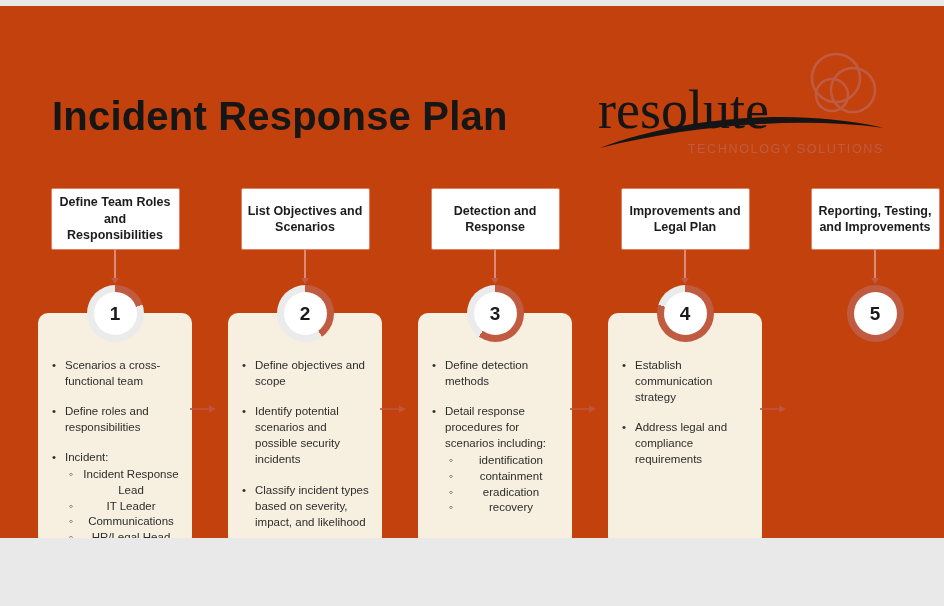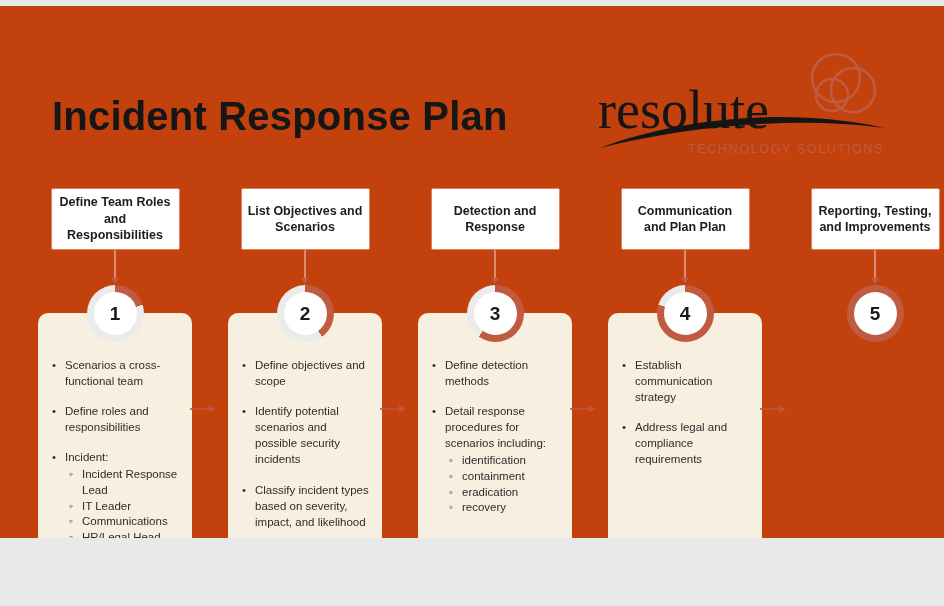--- a/index.html
+++ b/index.html
@@ -45,21 +45,21 @@
   .step-number { font-size:19px; font-weight:700; color:#1a1a1a; }
 
   .card {
     width:154px; height:233px; background:#f7efe0; border-radius:10px;
     padding:44px 12px 10px 12px; color:#2d2d2d;
   }
   .bullet-list { list-style:none; }
   .bullet { position:relative; padding-left:15px; font-size:11.5px; line-height:1.4; margin-bottom:14px; }
   .bullet::before { content:"•"; position:absolute; left:2px; top:0; color:#2d2d2d; }
   .sub-list { list-style:none; margin-top:2px; }
-  .sub { position:relative; padding-left:17px; font-size:11.5px; line-height:1.35; }
+  .sub { position:relative; padding-left:17px; font-size:11.5px; line-height:1.35;text-align:center; }
   .sub::before { content:"◦"; position:absolute; left:4px; top:-1px; font-size:12px; color:#2d2d2d; }
 
   .flow-arrow { position:absolute; right:-24px; top:216px; display:none; }
 </style>
 </head>
 <body>
 
 <div class="canvas">
 
   <h1 class="page-title">Incident Response Plan</h1>
@@ -152,21 +152,21 @@
           </ul>
     </div>
     <svg class="flow-arrow" width="26" height="10" viewBox="0 0 26 10" style="display: block;">
       <line x1="0" y1="5" x2="19" y2="5" stroke="#C0543C" stroke-width="1.6"></line>
       <polygon points="19,1.2 26,5 19,8.8" fill="#C0543C"></polygon>
     </svg>
   </div>
 
   <div class="step-col">
     <div class="step-title-box">
-      <span>Communication and Plan Plan</span>
+      <span>Improvements and Legal Plan</span>
     </div>
     <div class="connector-line"></div>
     <div class="connector-head"></div>
     <div class="ring" style="background: conic-gradient(rgb(192, 91, 66) 0deg, rgb(192, 91, 66) 80%, rgb(235, 235, 235) 80%, rgb(235, 235, 235) 100%);">
       <div class="ring-inner">
         <span class="step-number">4</span>
       </div>
     </div>
     <div class="card">
       <ul class="bullet-list">

